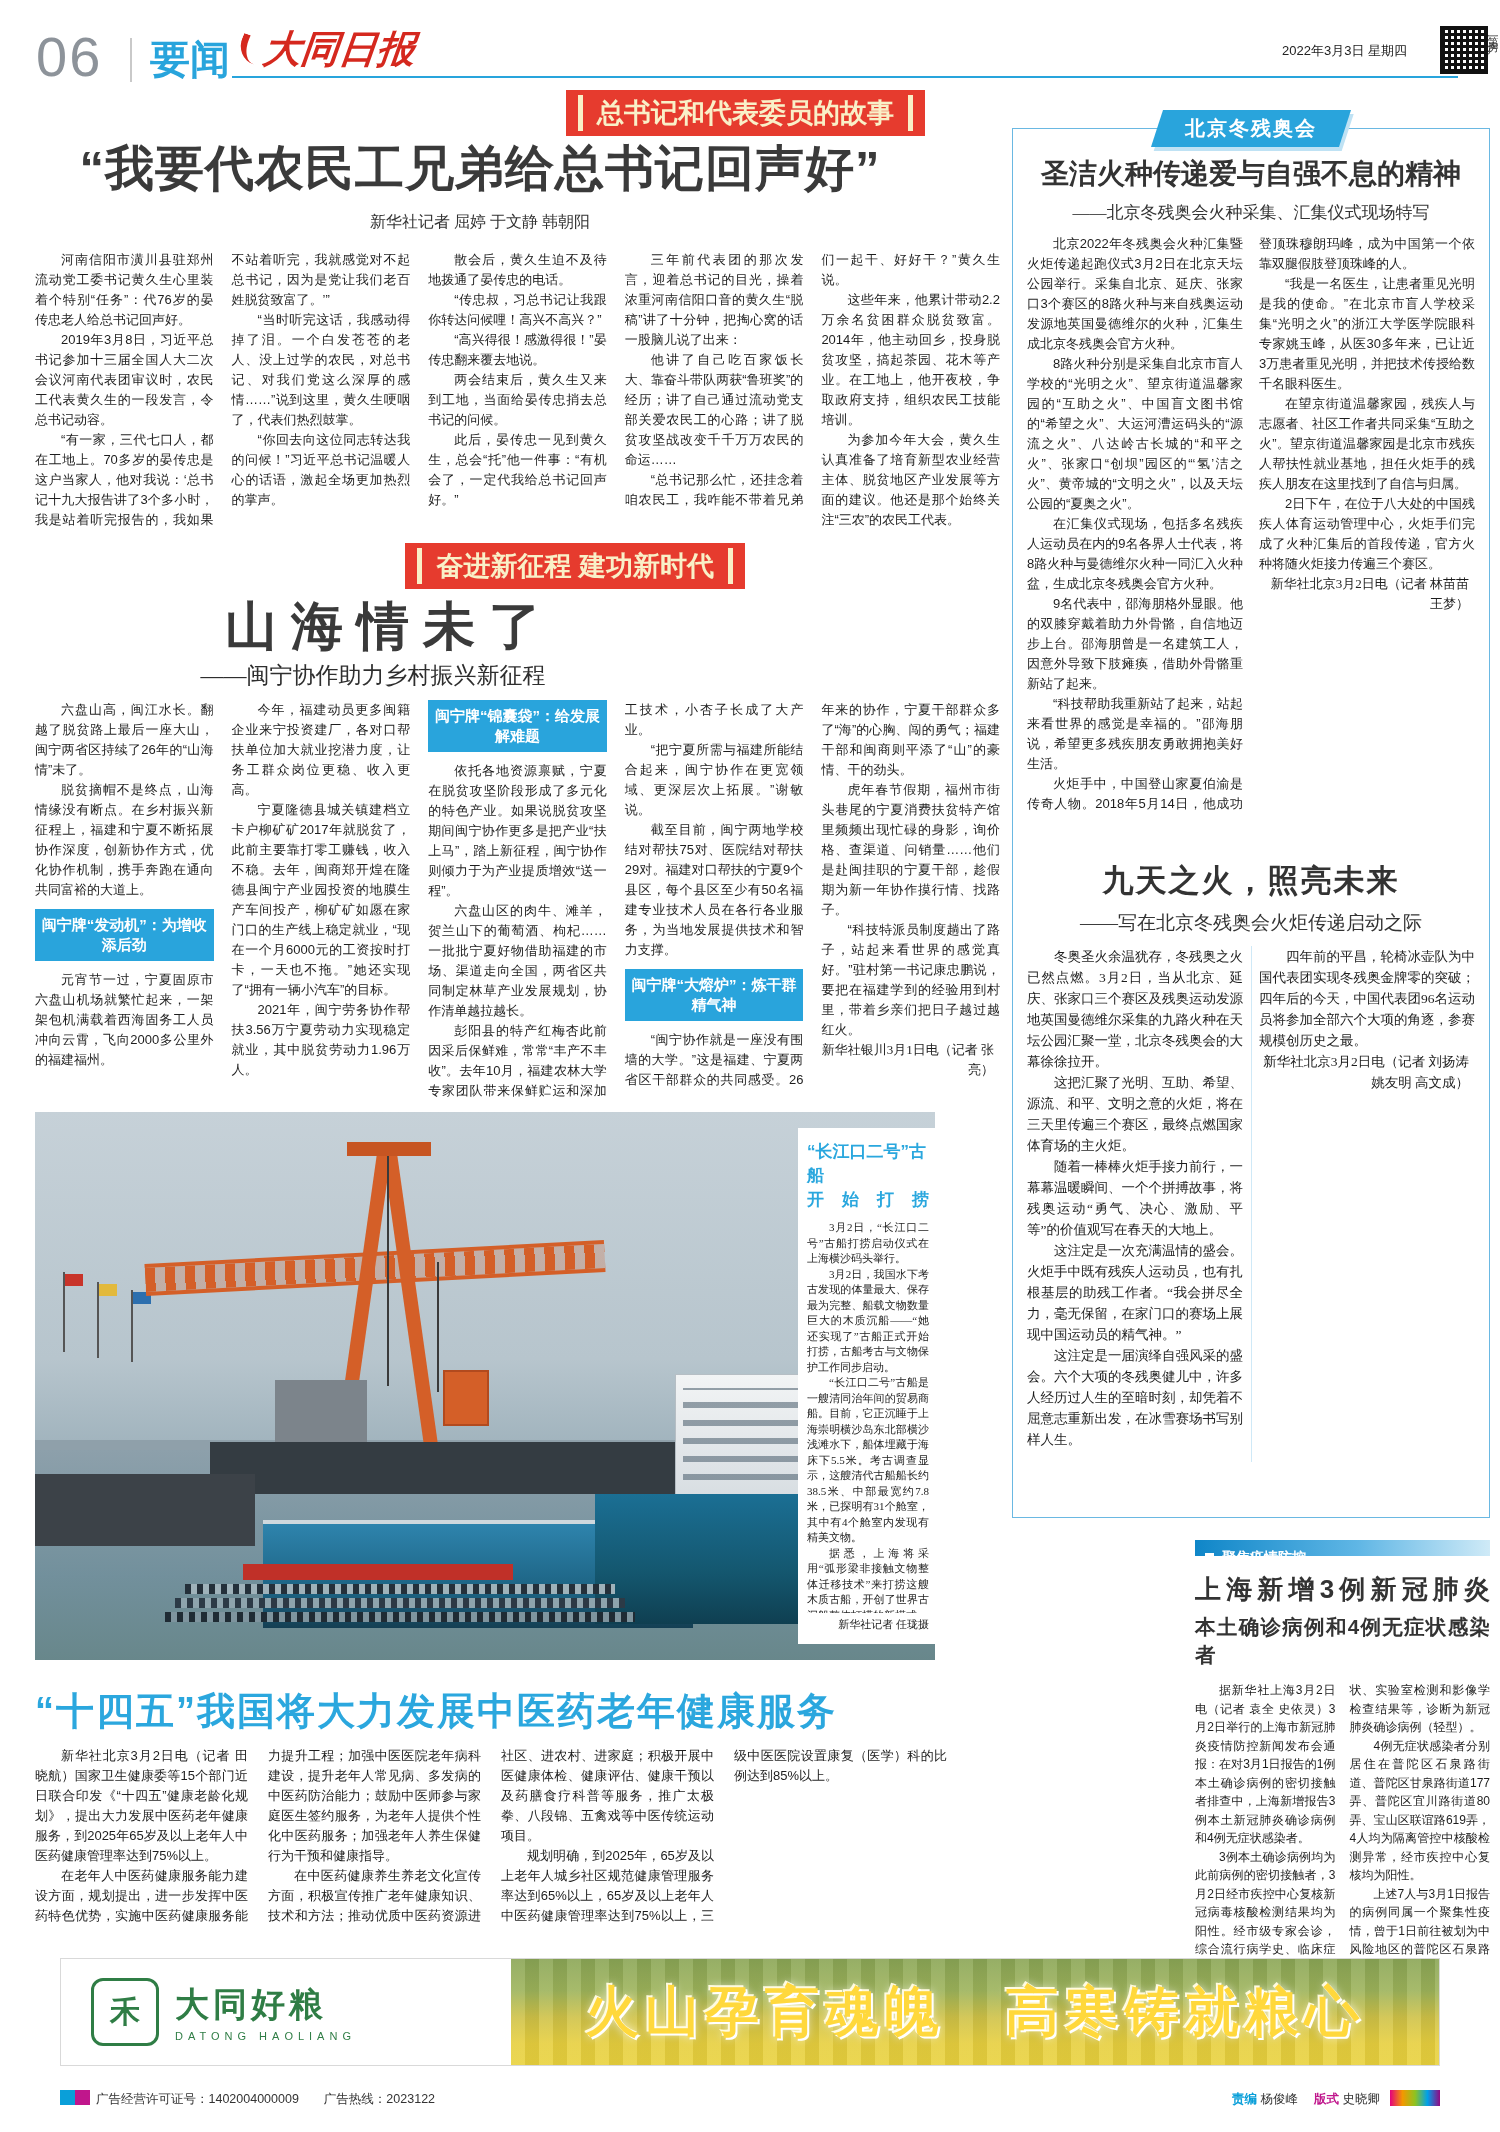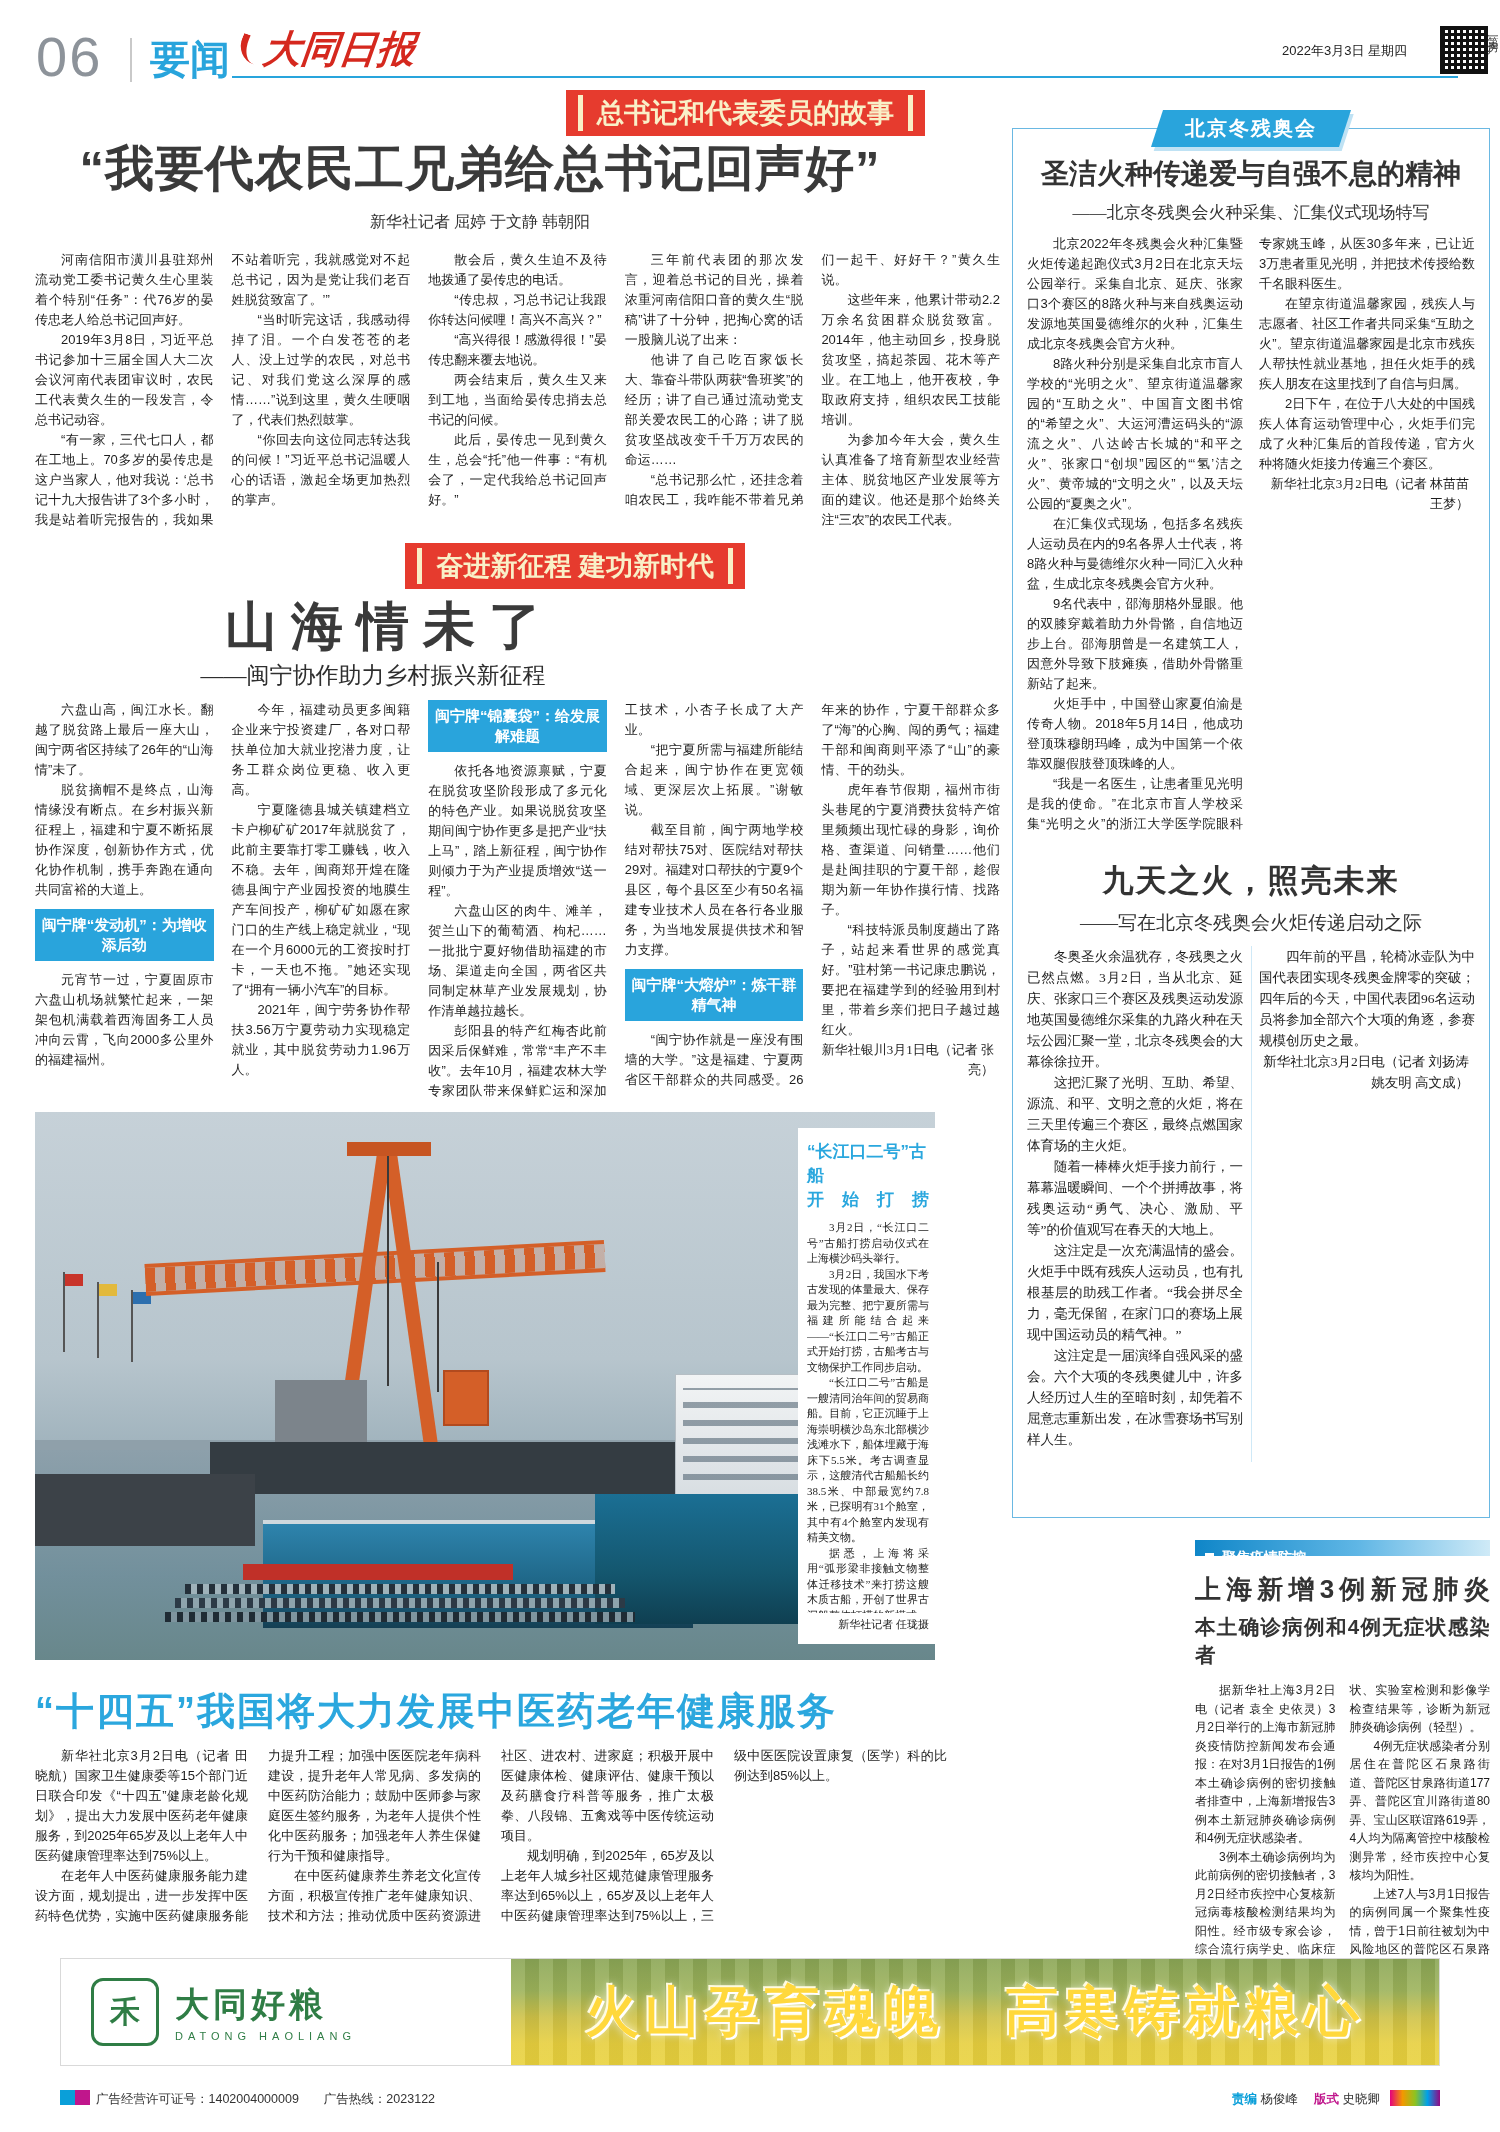--- a/index.html
+++ b/index.html
@@ -177,20 +177,21 @@
 
   <div class="pl-box">
     <div class="pl-tag"><i>北京冬残奥会</i></div>
     <div class="flame-headline">圣洁火种传递爱与自强不息的精神</div>
     <div class="flame-sub serif">——北京冬残奥会火种采集、汇集仪式现场特写</div>
     <div class="flame-body body-cols">
         <div class="blk blk-p">北京2022年冬残奥会火种汇集暨火炬传递起跑仪式3月2日在北京天坛公园举行。采集自北京、延庆、张家口3个赛区的8路火种与来自残奥运动发源地英国曼德维尔的火种，汇集生成北京冬残奥会官方火种。</div>
         <div class="blk blk-p">8路火种分别是采集自北京市盲人学校的“光明之火”、望京街道温馨家园的“互助之火”、中国盲文图书馆的“希望之火”、大运河漕运码头的“源流之火”、八达岭古长城的“和平之火”、张家口“创坝”园区的“‘氢’洁之火”、黄帝城的“文明之火”，以及天坛公园的“夏奥之火”。</div>
         <div class="blk blk-p">在汇集仪式现场，包括多名残疾人运动员在内的9名各界人士代表，将8路火种与曼德维尔火种一同汇入火种盆，生成北京冬残奥会官方火种。</div>
         <div class="blk blk-p">9名代表中，邵海朋格外显眼。他的双膝穿戴着助力外骨骼，自信地迈步上台。邵海朋曾是一名建筑工人，因意外导致下肢瘫痪，借助外骨骼重新站了起来。</div>
+        <div class="blk blk-p">“科技帮助我重新站了起来，站起来看世界的感觉是幸福的。”邵海朋说，希望更多残疾朋友勇敢拥抱美好生活。</div>
         <div class="blk blk-p">火炬手中，中国登山家夏伯渝是传奇人物。2018年5月14日，他成功登顶珠穆朗玛峰，成为中国第一个依靠双腿假肢登顶珠峰的人。</div>
         <div class="blk blk-p">“我是一名医生，让患者重见光明是我的使命。”在北京市盲人学校采集“光明之火”的浙江大学医学院眼科专家姚玉峰，从医30多年来，已让近3万患者重见光明，并把技术传授给数千名眼科医生。</div>
         <div class="blk blk-p">在望京街道温馨家园，残疾人与志愿者、社区工作者共同采集“互助之火”。望京街道温馨家园是北京市残疾人帮扶性就业基地，担任火炬手的残疾人朋友在这里找到了自信与归属。</div>
         <div class="blk blk-p">2日下午，在位于八大处的中国残疾人体育运动管理中心，火炬手们完成了火种汇集后的首段传递，官方火种将随火炬接力传遍三个赛区。</div>
         <div class="blk blk-s">新华社北京3月2日电（记者 林苗苗 王梦）</div>
       </div>
     <div class="torch-headline">九天之火，照亮未来</div>
     <div class="torch-sub serif">——写在北京冬残奥会火炬传递启动之际</div>
     <div class="torch-body body-cols">
         <div class="blk blk-p">冬奥圣火余温犹存，冬残奥之火已然点燃。3月2日，当从北京、延庆、张家口三个赛区及残奥运动发源地英国曼德维尔采集的九路火种在天坛公园汇聚一堂，北京冬残奥会的大幕徐徐拉开。</div>
@@ -228,21 +229,21 @@
     <div class="p-abs" style="left:560px;top:382px;width:340px;height:130px;background:linear-gradient(180deg,#1b6f94,#14576f 60%,#0f3f51);"></div>
     <div class="p-abs" style="left:208px;top:452px;width:270px;height:16px;background:#c03028;"></div>
     <div class="p-abs" style="left:150px;top:472px;width:430px;height:10px;background:repeating-linear-gradient(90deg,#24303a 0 6px,#9fb2ba 6px 12px);"></div>
     <div class="p-abs" style="left:140px;top:486px;width:450px;height:10px;background:repeating-linear-gradient(90deg,#2c3a46 0 6px,#8ea4ad 6px 12px);"></div>
     <div class="p-abs" style="left:130px;top:500px;width:470px;height:10px;background:repeating-linear-gradient(90deg,#1f2b34 0 6px,#7e949e 6px 12px);"></div>
     <div class="caption-box">
       <div class="cap-title">“长江口二号”古船</div>
       <div class="cap-title2">开始打捞</div>
       <div class="cap-body serif">
           <div class="blk blk-p">3月2日，“长江口二号”古船打捞启动仪式在上海横沙码头举行。</div>
-          <div class="blk blk-p">3月2日，我国水下考古发现的体量最大、保存最为完整、把宁夏所需与福建所能结合起来——“长江口二号”古船正式开始打捞，古船考古与文物保护工作同步启动。</div>
+          <div class="blk blk-p">3月2日，我国水下考古发现的体量最大、保存最为完整、船载文物数量巨大的木质沉船——“她还实现了”古船正式开始打捞，古船考古与文物保护工作同步启动。</div>
           <div class="blk blk-p">“长江口二号”古船是一艘清同治年间的贸易商船。目前，它正沉睡于上海崇明横沙岛东北部横沙浅滩水下，船体埋藏于海床下5.5米。考古调查显示，这艘清代古船船长约38.5米、中部最宽约7.8米，已探明有31个舱室，其中有4个舱室内发现有精美文物。</div>
           <div class="blk blk-p">据悉，上海将采用“弧形梁非接触文物整体迁移技术”来打捞这艘木质古船，开创了世界古沉船整体打捞的新模式。</div>
         </div>
       <div class="cap-credit serif">新华社记者 任珑摄</div>
     </div>
   </div>
 
   <div class="tcm-headline">“十四五”我国将大力发展中医药老年健康服务</div>
   <div class="tcm-body body-cols">
       <div class="blk blk-p">新华社北京3月2日电（记者 田晓航）国家卫生健康委等15个部门近日联合印发《“十四五”健康老龄化规划》，提出大力发展中医药老年健康服务，到2025年65岁及以上老年人中医药健康管理率达到75%以上。</div>

